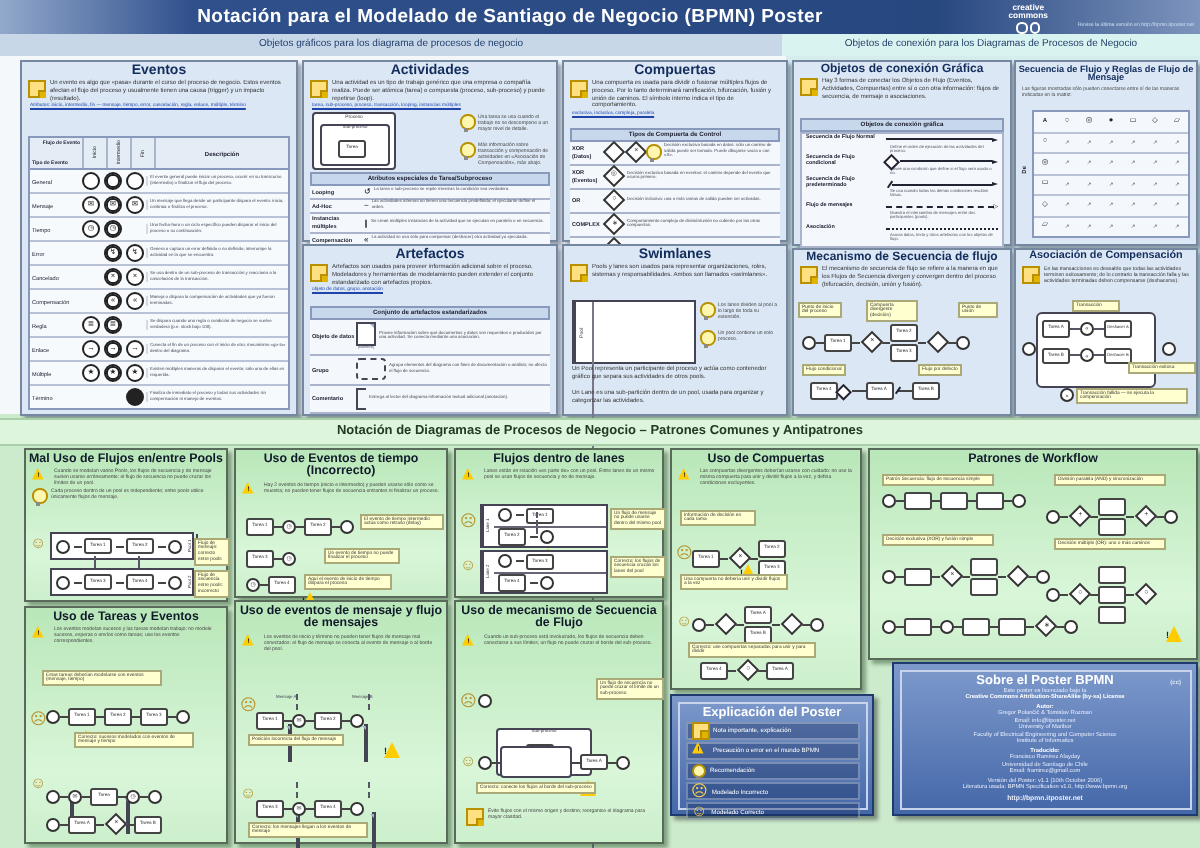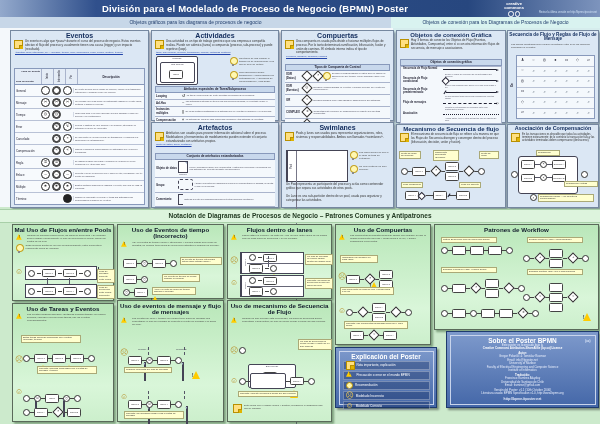--- a/index.html
+++ b/index.html
@@ -139,21 +139,21 @@
   .slb{font-weight:bold;color:#fff}
   .sl.url{font-size:3.4px;font-weight:bold;margin-top:1px}
   .ipcc{position:absolute;right:4px;top:3px;color:#dfe8fa;font-size:3px;font-weight:bold}
 </style>
 </head>
 <body>
 
 <div class="poster">
 
   <div class="hdr">
-    <div class="hdr-title">División para el Modelado de Proceso de Negocio (BPMN) Poster</div>
+    <div class="hdr-title">Notación para el Modelado de Santiago de Negocio (BPMN) Poster</div>
     <div class="cclogo">
       <div>creative</div>
       <div>commons</div>
       <div class="ccdots">
         <span class="ccdot"></span>
         <span class="ccdot"></span>
       </div>
     </div>
     <div class="hnote">Revise la última versión en http://bpmn.itposter.net</div>
   </div>

